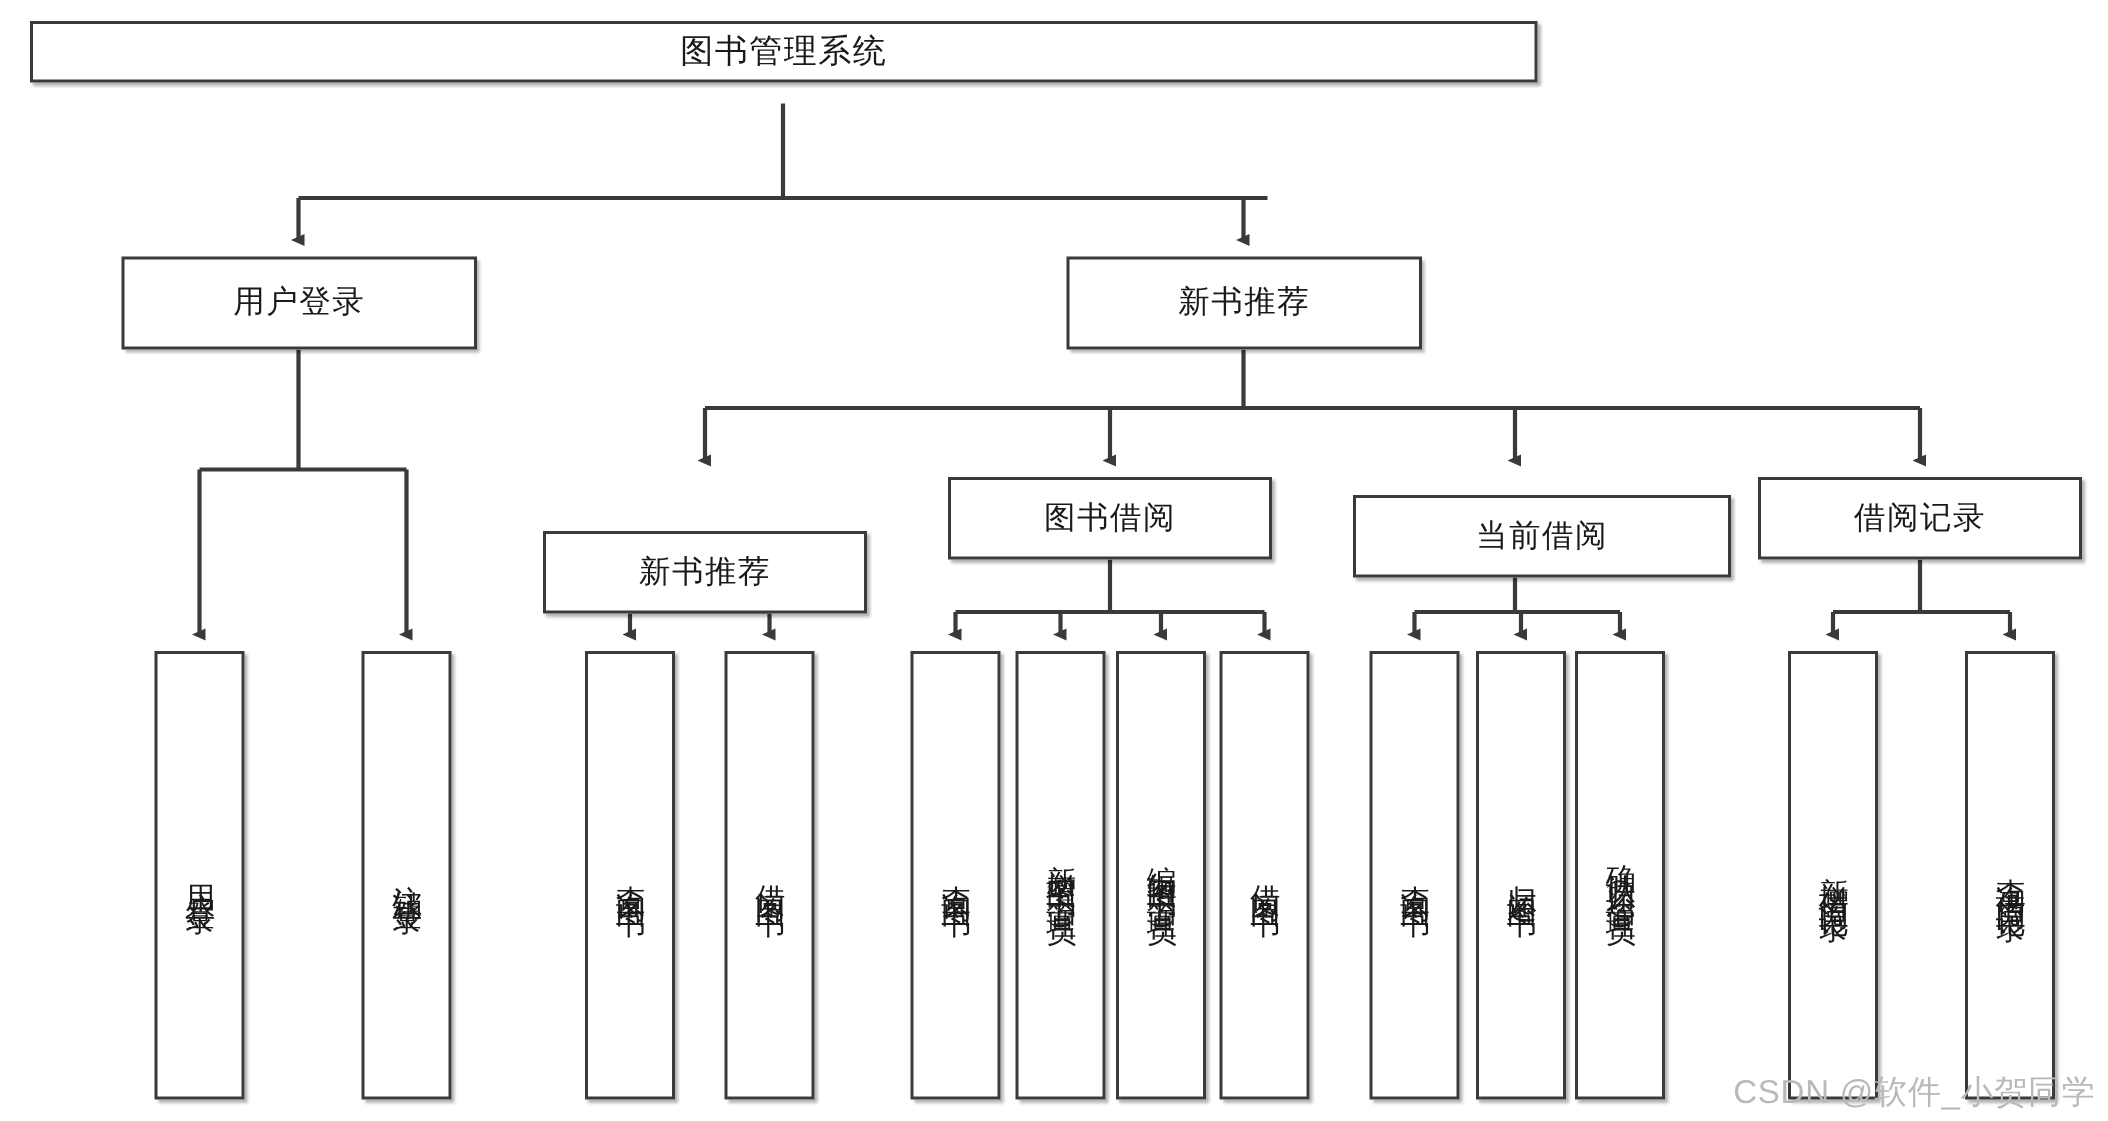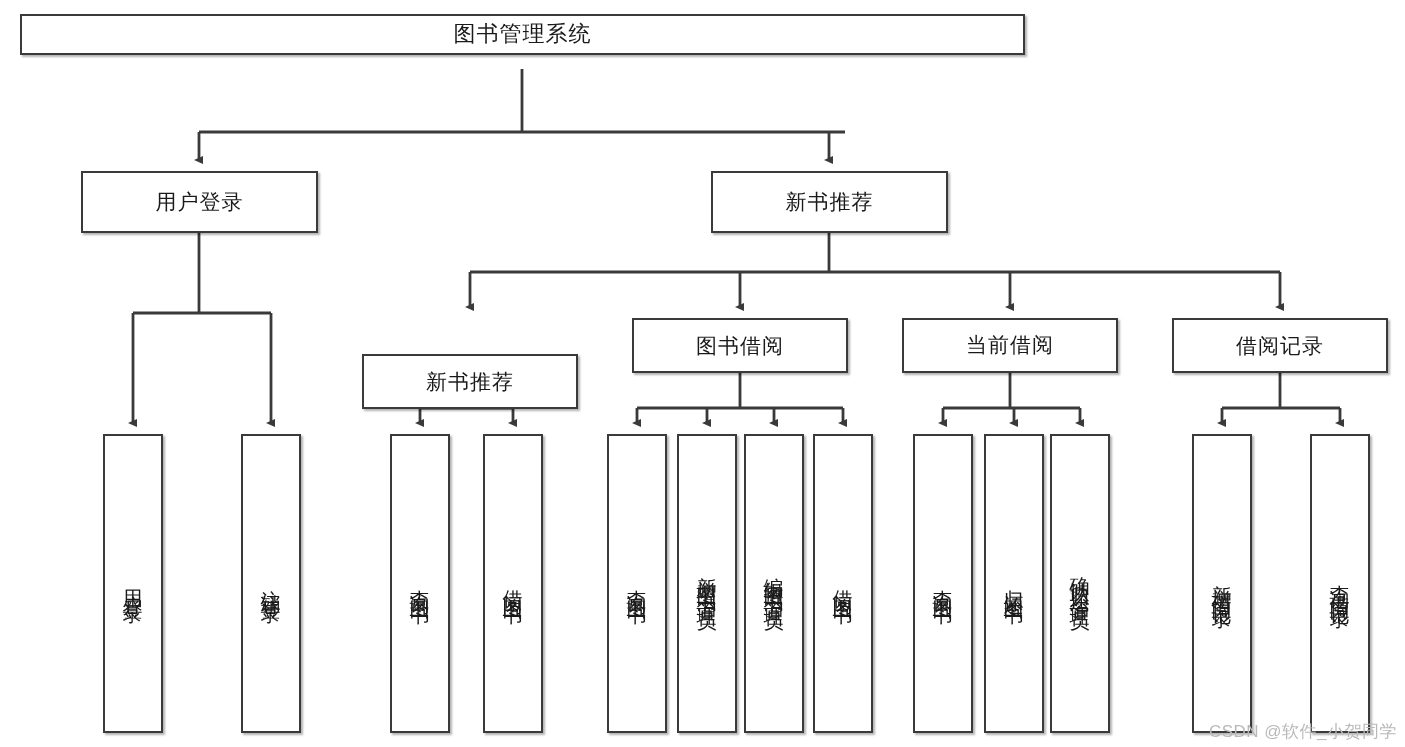--- a/index.html
+++ b/index.html
@@ -60,21 +60,21 @@
   .leaf-inner {
     height: 100%;
     display: flex;
     align-items: center;
     justify-content: center;
   }
   .watermark {
     position: absolute;
     right: 8px;
     bottom: 4px;
-    font-size: 17px;
+    font-size: 22px;
     color: #b9b9b9;
     font-family: "Liberation Sans", "DejaVu Sans", sans-serif;
     letter-spacing: 0.5px;
     white-space: nowrap;
     pointer-events: none;
   }
 </style>
 </head>
 <body>
 
@@ -140,21 +140,21 @@
   <div class="node-box level2" style="left: 711px; top: 171px; width: 237px; height: 62px;">
     <span class="node-label">新书推荐</span>
   </div>
 
   <div class="node-box level3" style="left: 362px; top: 318px; width: 216px; height: 55px; margin-top: 36px;">
     <span class="node-label">新书推荐</span>
   </div>
   <div class="node-box level3" style="left: 632px; top: 318px; width: 216px; height: 55px;">
     <span class="node-label">图书借阅</span>
   </div>
-  <div class="node-box level3" style="left: 902px; top: 318px; width: 216px; height: 55px; font-family: Liberation Serif, serif;">
+  <div class="node-box level3" style="left: 902px; top: 330px; width: 252px; height: 55px;">
     <span class="node-label">当前借阅</span>
   </div>
   <div class="node-box level3" style="left: 1172px; top: 318px; width: 216px; height: 55px; text-align: right;">
     <span class="node-label">借阅记录</span>
   </div>
 
   <div class="node-box leaf" style="left: 103px; top: 434px; width: 60px; height: 299px;">
     <span class="leaf-inner">
         <span class="node-label">用户登录</span>
       </span>

